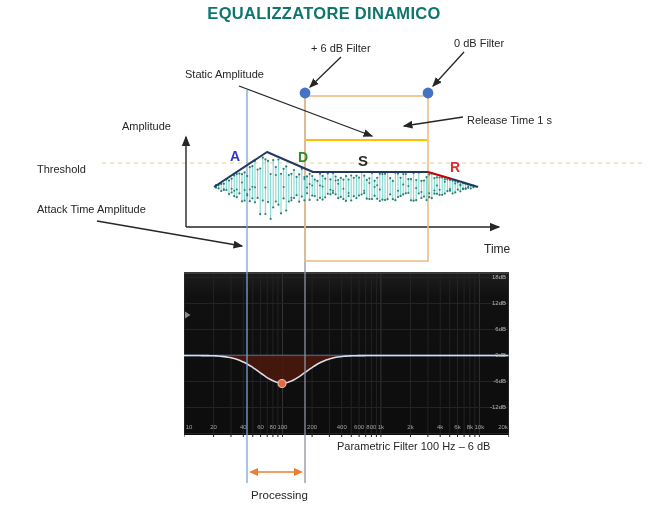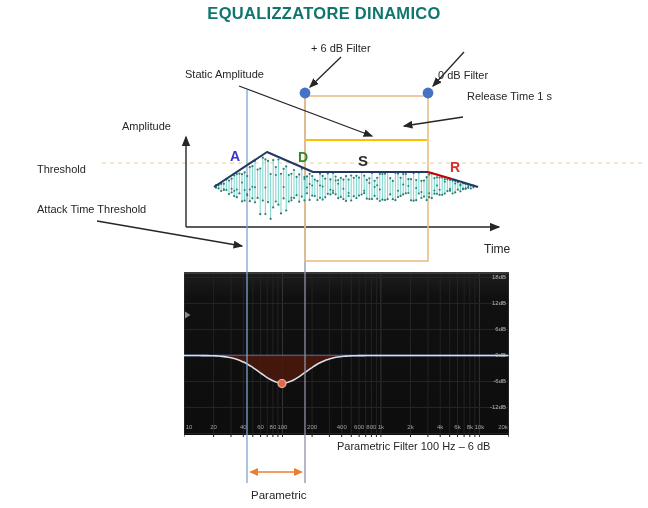--- a/index.html
+++ b/index.html
@@ -483,28 +483,28 @@
     <line x1="97" y1="221" x2="242" y2="246" stroke="#262626" stroke-width="1.3" marker-end="url(#mBlack)"></line>
 
     <g>
       <line x1="256" y1="472" x2="296" y2="472" stroke-width="1.6" style="stroke: rgb(237, 125, 49);"></line>
       <polygon points="249,472 258,468 258,476" style="fill: rgb(237, 125, 49);"></polygon>
       <polygon points="303,472 294,468 294,476" style="fill: rgb(237, 125, 49);"></polygon>
     </g>
   </svg>
 
   <div class="lbl" style="left:311px;top:41px;">+ 6 dB Filter</div>
-  <div class="lbl" style="left:438px;top:36px;margin-top:32px;">0 dB Filter</div>
+  <div class="lbl" style="left:454px;top:36px;">0 dB Filter</div>
   <div class="lbl" style="left:185px;top:67px;">Static Amplitude</div>
-  <div class="lbl" style="left:467px;top:89px;text-align:right;">Release Time 1 s</div>
+  <div class="lbl" style="left:467px;top:113px;text-align:right;">Release Time 1 s</div>
   <div class="lbl" style="left:122px;top:119px;">Amplitude</div>
   <div class="lbl" style="left:37px;top:162px;">Threshold</div>
-  <div class="lbl" style="left:37px;top:202px;">Attack Time Threshold</div>
+  <div class="lbl" style="left:37px;top:202px;">Attack Time Amplitude</div>
   <div class="lbl" style="left:484px;top:242px;font-size:12px;">Time</div>
   <div class="lbl" style="left:337px;top:439px;">Parametric Filter 100 Hz – 6 dB</div>
-  <div class="lbl" style="left:251px;top:488px;font-size:11.5px;">Parametric</div>
+  <div class="lbl" style="left:251px;top:488px;font-size:11.5px;">Processing</div>
 
   <div class="adsr" style="left: 230px; top: 148px; color: rgb(52, 52, 207);">A</div>
   <div class="adsr" style="left: 298px; top: 149px; color: rgb(46, 139, 46);">D</div>
   <div class="adsr" style="left: 358px; top: 152px; font-size: 15px; color: rgb(43, 43, 43);">S</div>
   <div class="adsr" style="left: 450px; top: 159px; color: rgb(217, 48, 48);">R</div>
 
 </div>
 
 </body></html>

